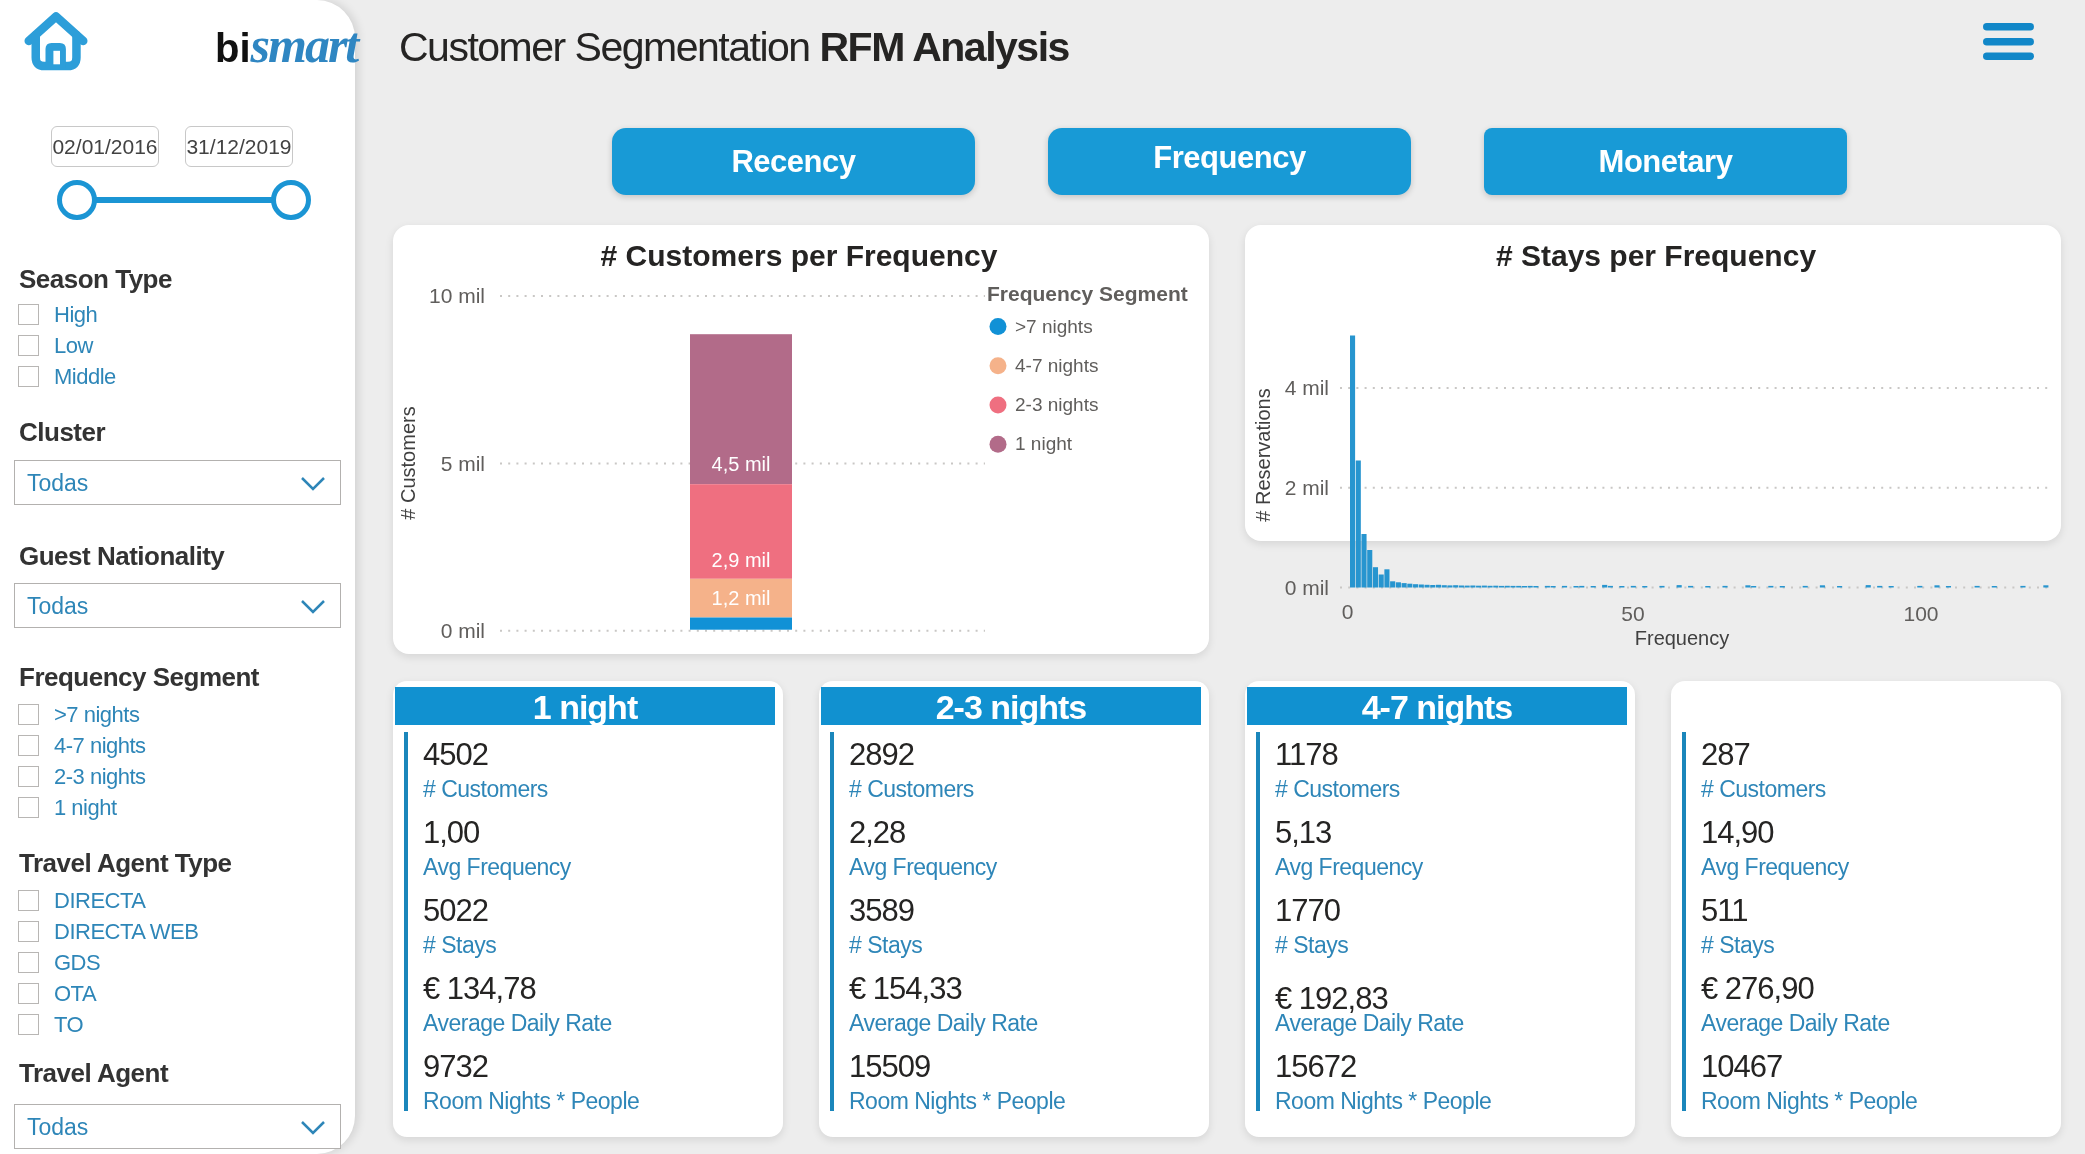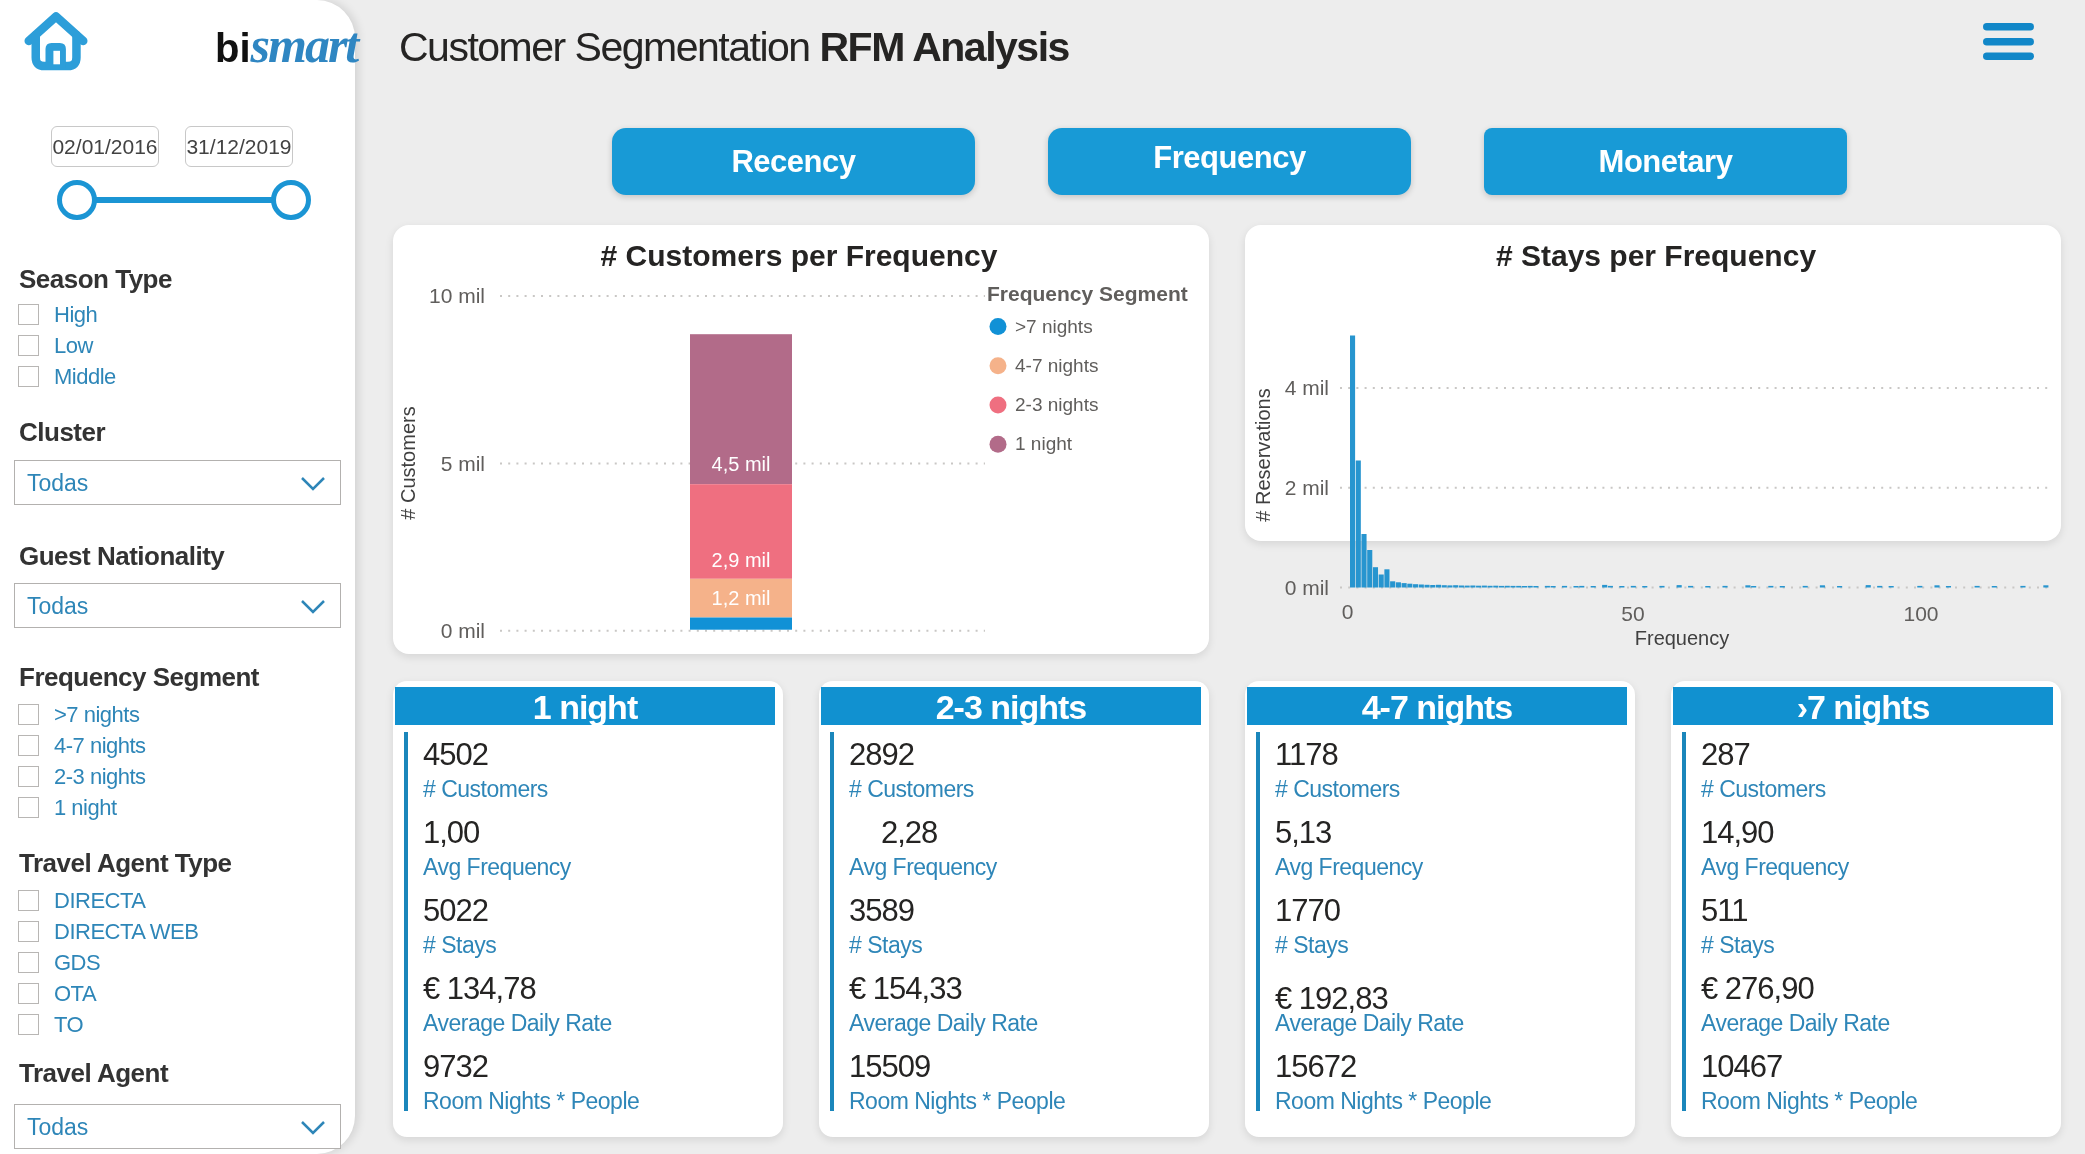--- a/index.html
+++ b/index.html
@@ -293,21 +293,21 @@
   <div class="statNum" style="top:290px;">€ 134,78</div>
     <div class="statLbl" style="top:329px;">Average Daily Rate</div>
   <div class="statNum" style="top:368px;">9732</div>
     <div class="statLbl" style="top:407px;">Room Nights * People</div>
 </div>
 <div class="statCard" style="left:819px;">
   <div class="statHead">2-3 nights</div>
     <div class="statBar"></div>
   <div class="statNum" style="top:56px;">2892</div>
     <div class="statLbl" style="top:95px;"># Customers</div>
-  <div class="statNum" style="top:134px;margin-left:32px;">2,28</div>
+  <div class="statNum" style="top:134px;">2,28</div>
     <div class="statLbl" style="top:173px;">Avg Frequency</div>
   <div class="statNum" style="top:212px;">3589</div>
     <div class="statLbl" style="top:251px;"># Stays</div>
   <div class="statNum" style="top:290px;">€ 154,33</div>
     <div class="statLbl" style="top:329px;">Average Daily Rate</div>
   <div class="statNum" style="top:368px;">15509</div>
     <div class="statLbl" style="top:407px;">Room Nights * People</div>
 </div>
 <div class="statCard" style="left:1245px;">
   <div class="statHead">4-7 nights</div>
@@ -317,21 +317,20 @@
   <div class="statNum" style="top:134px;">5,13</div>
     <div class="statLbl" style="top:173px;">Avg Frequency</div>
   <div class="statNum" style="top:212px;">1770</div>
     <div class="statLbl" style="top:251px;"># Stays</div>
   <div class="statNum" style="top:300px;">€ 192,83</div>
     <div class="statLbl" style="top:329px;">Average Daily Rate</div>
   <div class="statNum" style="top:368px;">15672</div>
     <div class="statLbl" style="top:407px;">Room Nights * People</div>
 </div>
 <div class="statCard" style="left:1671px;">
-  <div class="statHead">›7 nights</div>
     <div class="statBar"></div>
   <div class="statNum" style="top:56px;">287</div>
     <div class="statLbl" style="top:95px;"># Customers</div>
   <div class="statNum" style="top:134px;text-align:right;">14,90</div>
     <div class="statLbl" style="top:173px;">Avg Frequency</div>
   <div class="statNum" style="top:212px;">511</div>
     <div class="statLbl" style="top:251px;"># Stays</div>
   <div class="statNum" style="top:290px;">€ 276,90</div>
     <div class="statLbl" style="top:329px;">Average Daily Rate</div>
   <div class="statNum" style="top:368px;">10467</div>

